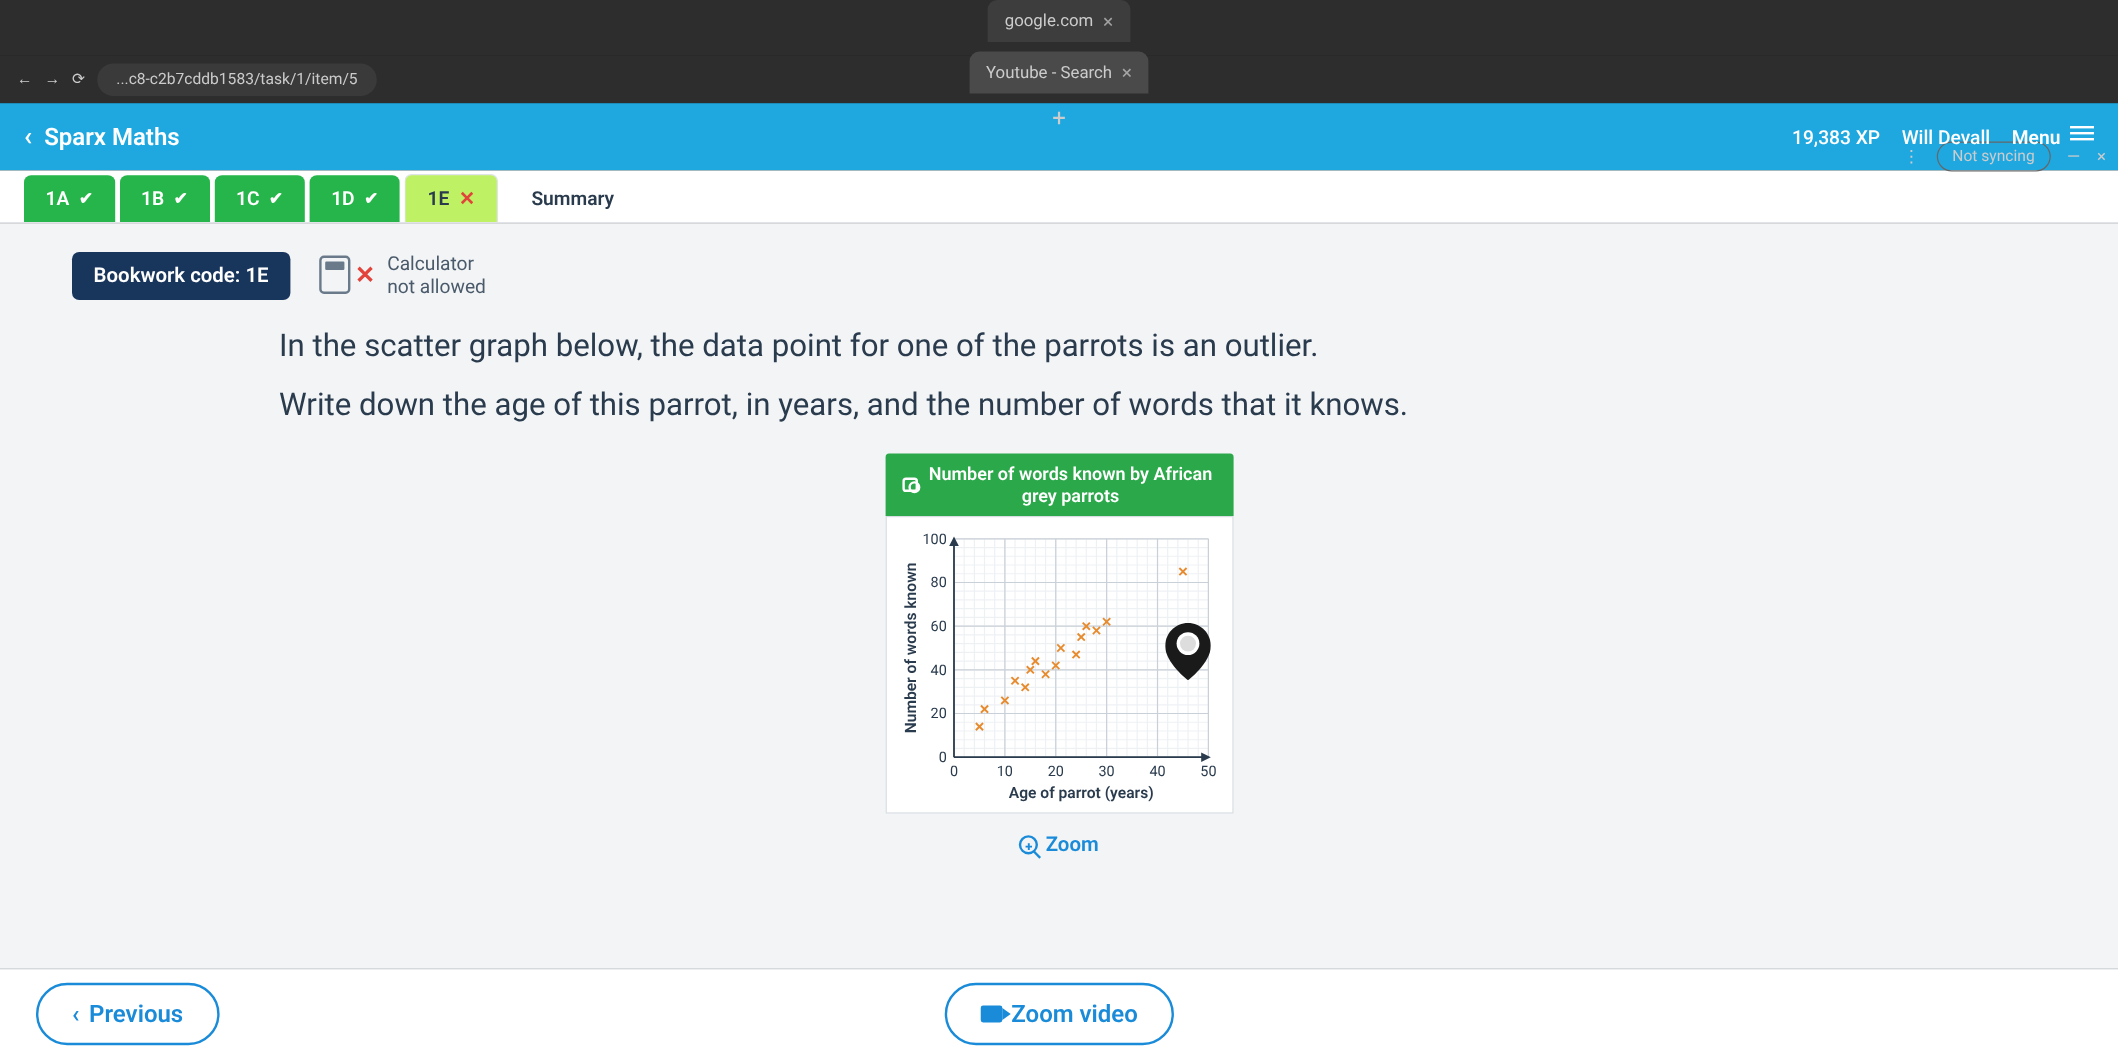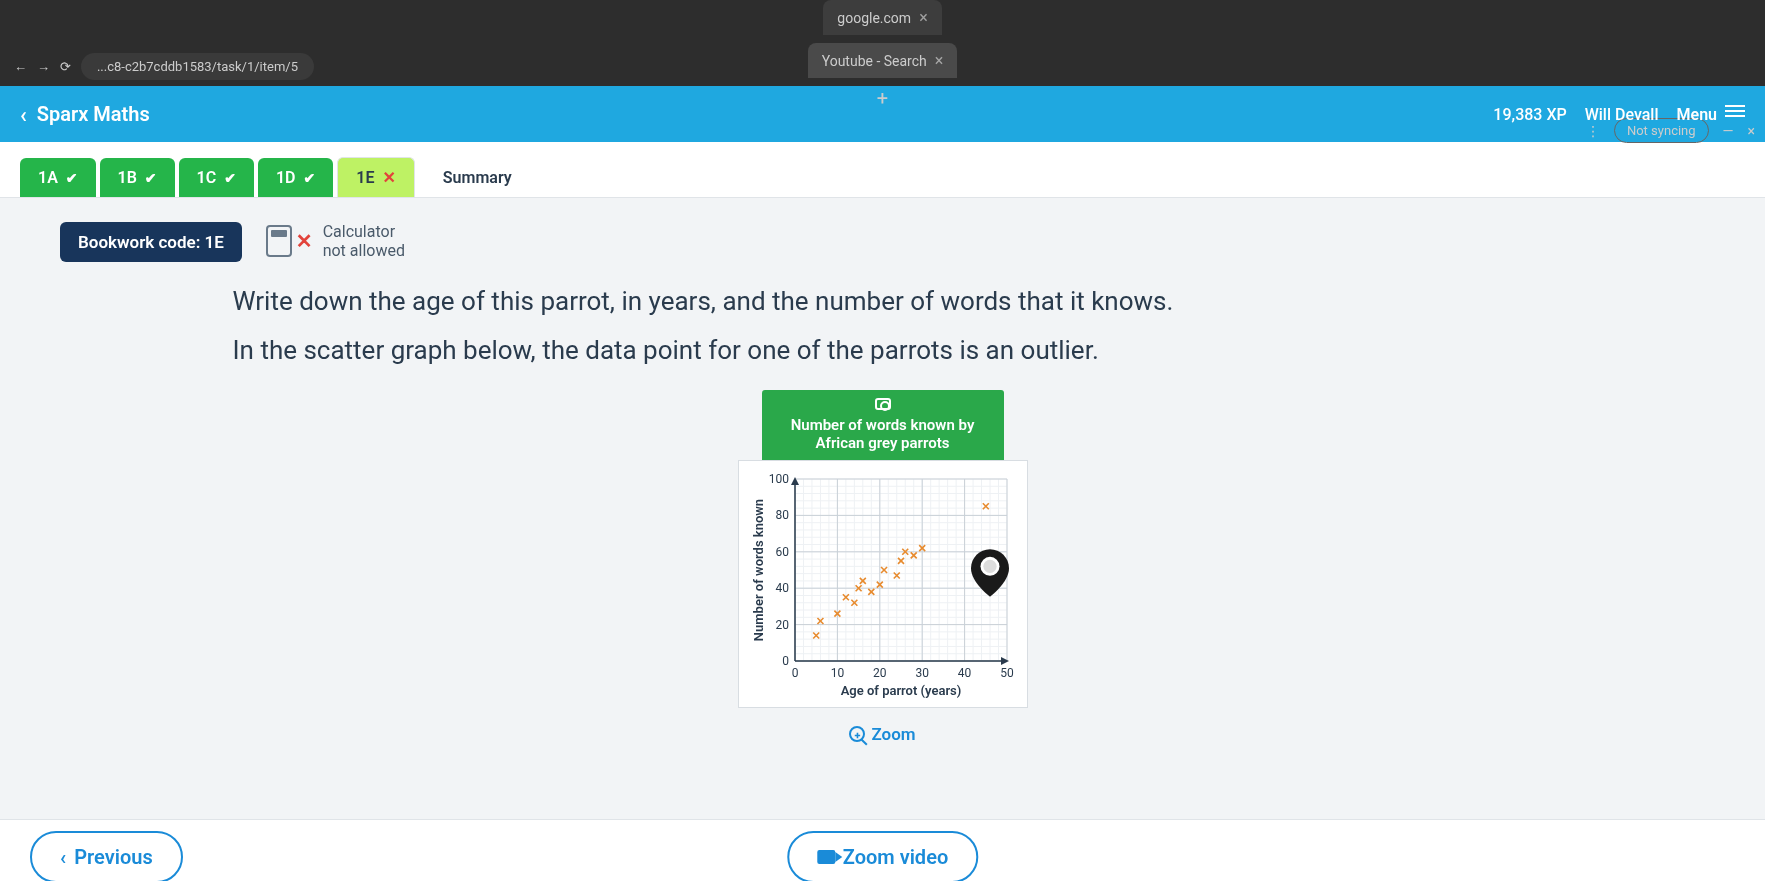--- a/index.html
+++ b/index.html
@@ -19,41 +19,41 @@
   .app-header { background: #1fa8e0; color: #fff; height: 56px; display: flex; align-items: center; padding: 0 20px; font-size: 20px; font-weight: 600; }
   .app-header .chev { margin-right: 10px; font-size: 22px; }
   .app-header .spacer { flex: 1; }
   .xp { font-size: 16px; font-weight: 500; margin-right: 18px; }
   .user { font-size: 16px; font-weight: 500; margin-right: 18px; text-align: right; }
   .menu-btn { display: flex; gap: 8px; font-size: 16px; }
   .hamburger { display: inline-flex; flex-direction: column; gap: 3px; }
   .hamburger span { width: 20px; height: 2px; background: #fff; }
 
   
-  .task-tabs { background: #fff; display: flex; align-items: flex-end; padding: 0 20px; height: 56px; gap: 4px; border-bottom: 1px solid #e0e4e8; }
+  .task-tabs { background: #fff; display: flex; align-items: flex-end; padding: 0 20px; height: 44px; gap: 4px; border-bottom: 1px solid #e0e4e8; }
   .task-tab { background: #25b54a; color: #fff; padding: 10px 18px; border-radius: 6px 6px 0 0; font-weight: 600; font-size: 16px; display: flex; align-items: center; gap: 8px; }
   .task-tab .chk { font-size: 14px; }
   .task-tab.current { background: #bef264; color: #2a3b4d; border: 1px solid #e0e4e8; border-bottom: none; }
   .task-tab.current .x { color: #e2433b; font-weight: 800; }
   .summary-tab { margin-left: 6px; padding: 10px 18px; color: #2a3b4d; font-weight: 600; font-size: 16px; }
 
   
   .content { background: #f2f4f6; height: calc(881px - 46px - 40px - 56px - 44px - 74px); padding: 24px 60px 10px; overflow: hidden; }
   .topline { display: flex; align-items: flex-start; gap: 24px; margin-bottom: 20px; }
   .bookwork { background: #18355b; color: #fff; padding: 10px 18px; border-radius: 6px; font-weight: 600; font-size: 17px; }
   .calc { display: flex; align-items: center; gap: 10px; color: #4a5a6a; font-size: 16px; }
   .calc-icon { width: 26px; height: 32px; border: 2px solid #6a7a8a; border-radius: 4px; position: relative; }
   .calc-icon::before { content: ""; position: absolute; top: 3px; left: 3px; right: 3px; height: 7px; background: #6a7a8a; border-radius: 1px; }
   .calc-x { color: #e2433b; font-size: 20px; font-weight: 800; margin-left: -6px; }
 
   .question { color: #2a3b4d; font-size: 26px; line-height: 1.5; max-width: 1300px; margin: 0 auto 20px; text-align: left; }
   .question p { margin-bottom: 10px; }
 
   .chart-wrap { display: flex; flex-direction: column; align-items: center; }
-  .chart-title-bar { background: #2aa84a; color: #fff; padding: 8px 14px; font-size: 15px; font-weight: 600; width: 242px; text-align: center; border-radius: 3px 3px 0 0; display: flex; align-items: center; gap: 6px; flex-direction: column; }
+  .chart-title-bar { background: #2aa84a; color: #fff; padding: 8px 14px; font-size: 15px; font-weight: 600; width: 290px; text-align: center; border-radius: 3px 3px 0 0; display: flex; align-items: center; gap: 6px; }
   .cam-icon { width: 16px; height: 12px; border: 2px solid #fff; border-radius: 3px; position: relative; }
   .cam-icon::before { content: ""; position: absolute; width: 6px; height: 6px; border: 2px solid #fff; border-radius: 50%; left: 3px; top: 1px; }
 
   .chart-box { background: #fff; border: 1px solid #d8dde2; padding: 10px 10px 6px 10px; width: 290px; position: relative; }
   svg.scatter { display: block; }
   .zoom { color: #1a8bd8; font-weight: 600; font-size: 17px; margin-top: 16px; display: flex; align-items: center; gap: 6px; }
   .zoom-icon { width: 16px; height: 16px; border: 2px solid #1a8bd8; border-radius: 50%; position: relative; }
   .zoom-icon::after { content: ""; position: absolute; width: 8px; height: 2px; background: #1a8bd8; transform: rotate(45deg); bottom: -3px; right: -5px; }
   .zoom-plus { position: absolute; left: 3px; top: 1px; font-size: 11px; color: #1a8bd8; font-weight: 800; }
 
@@ -146,22 +146,22 @@
       <span class="calc-icon"></span>
       <span class="calc-x">✕</span>
       <span>
         <div>Calculator</div>
         <div>not allowed</div>
       </span>
     </div>
   </div>
 
   <div class="question">
+    <p>In the scatter graph below, the data point for one of the parrots is an outlier.</p>
     <p>Write down the age of this parrot, in years, and the number of words that it knows.</p>
-    <p>In the scatter graph below, the data point for one of the parrots is an outlier.</p>
   </div>
 
   <div class="chart-wrap">
     <div class="chart-title-bar">
       <span class="cam-icon"></span>
       <span>Number of words known by African grey parrots</span>
     </div>
     <div class="chart-box">
       <svg class="scatter" id="scatter-svg" width="268" height="230">
           <line x1="46" y1="8" x2="46" y2="190" stroke="#eef1f4" stroke-width="1"></line>

